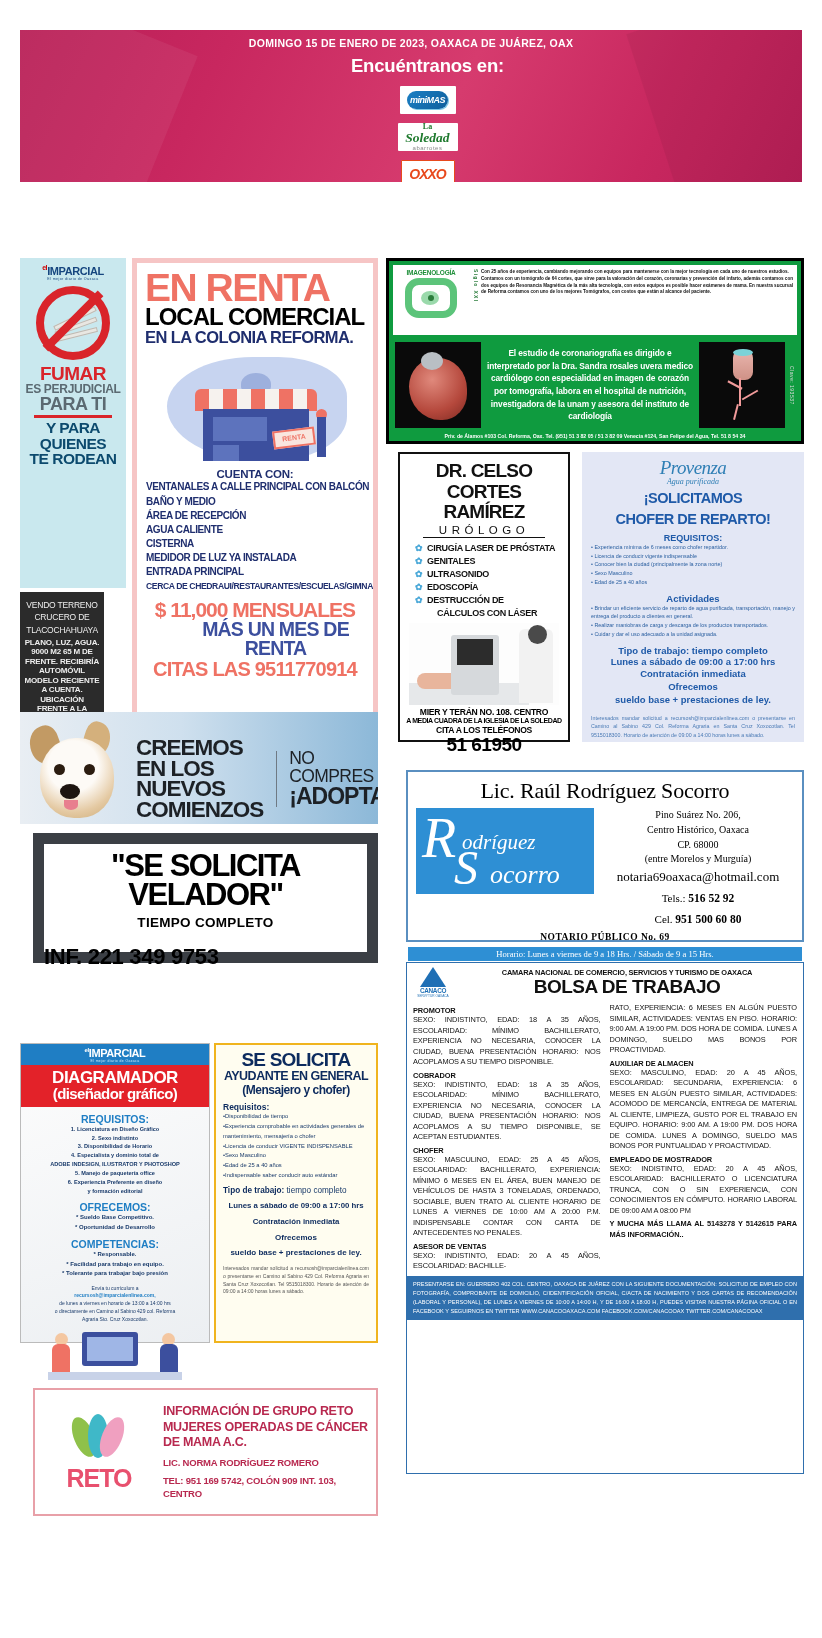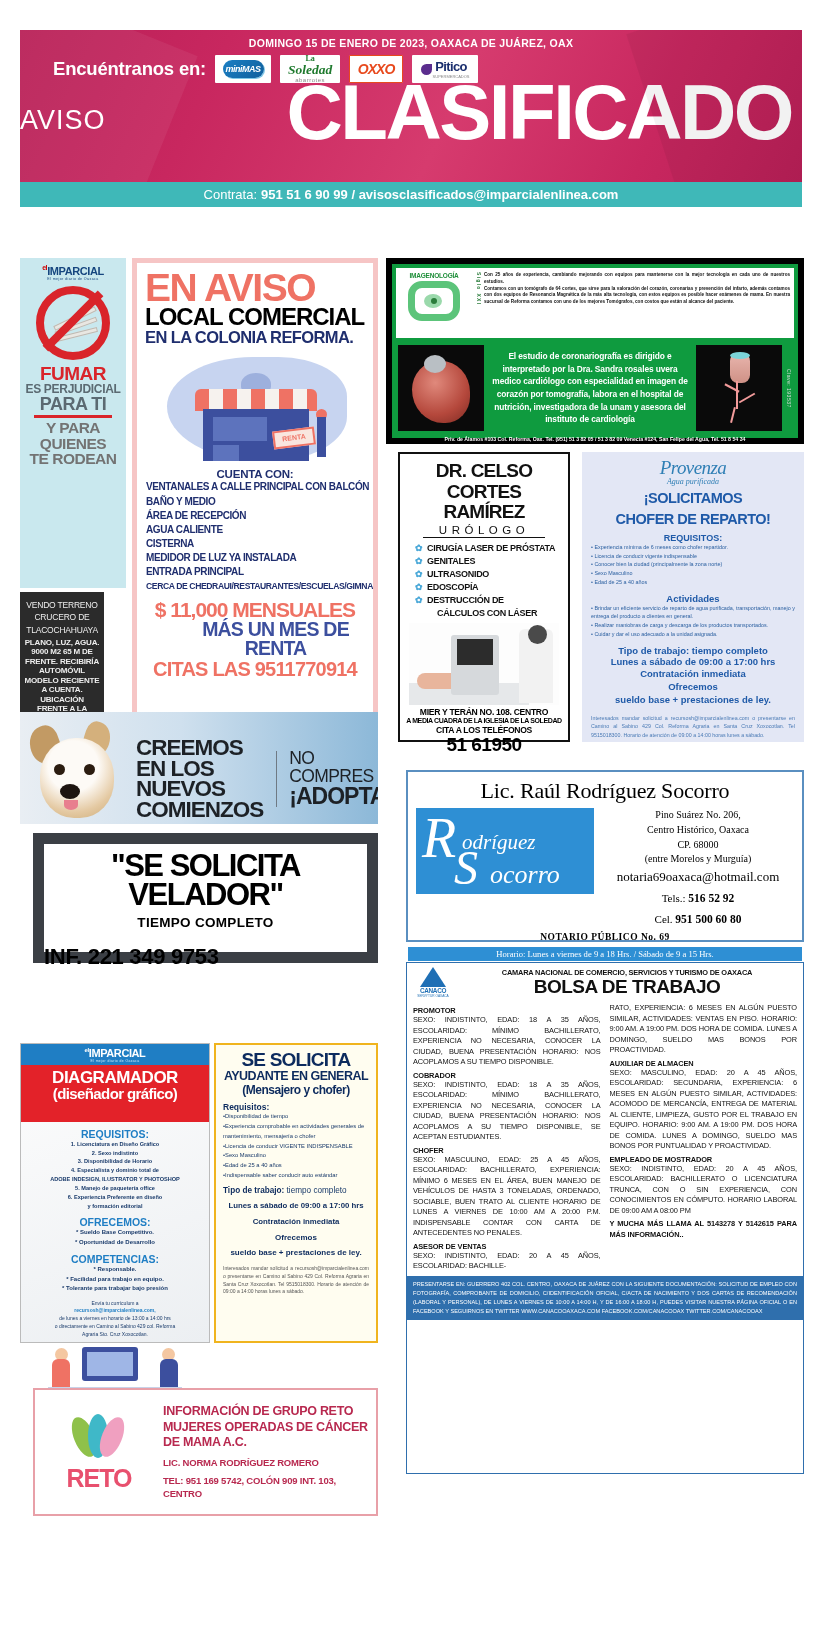--- a/index.html
+++ b/index.html
@@ -14,21 +14,21 @@
 
   
   .masthead { position:relative; width:782px; margin:30px 20px 0 20px; background:#c8275f; height:152px;
      background: linear-gradient(115deg,#b81f57 0%, #c8275f 25%, #d63b6e 55%, #c8275f 80%, #b81f57 100%); overflow:hidden; }
   .masthead:before { content:""; position:absolute; left:-60px; top:-20px; width:200px; height:240px;
      background:rgba(255,255,255,0.06); transform:rotate(22deg); }
   .masthead:after { content:""; position:absolute; right:-40px; top:-30px; width:180px; height:260px;
      background:rgba(0,0,0,0.05); transform:rotate(-18deg); }
   .mh-date { position:relative; text-align:center; color:#fff; font-size:10.5px; font-weight:bold;
      letter-spacing:.3px; padding-top:7px; }
-  .mh-find { position:relative; display:flex; align-items:center; gap:9px; padding:6px 0 0 33px; }
+  .mh-find { position:relative; display:flex; align-items:center; gap:9px; padding:6px 0 0 33px;flex-direction:column; }
   .mh-find-label { color:#fff; font-size:18.5px; font-weight:bold; letter-spacing:-.2px; }
   .logo-box { background:#fff; height:28px; display:flex; align-items:center; justify-content:center;
      padding:1px 3px; border-radius:1px; }
   .logo-minimas { width:56px; }
   .logo-minimas .mm { background:linear-gradient(135deg,#1b7fc4,#0f5f9c); color:#fff; font-size:9px;
      font-weight:bold; font-style:italic; padding:4px 3px; border-radius:11px; text-align:center;
      letter-spacing:-.5px; box-shadow:1px 1px 0 #7fc8e8; }
   .logo-soledad { width:60px; text-align:center; line-height:1; }
   .logo-soledad .s1 { font-family:"Liberation Serif",serif; font-size:8px; color:#1f7a2e; font-weight:bold; }
   .logo-soledad .s2 { font-family:"Liberation Serif",serif; font-size:13.5px; color:#1f7a2e; font-weight:bold; font-style:italic; }
@@ -58,21 +58,21 @@
   #smoking .imp-sub { text-align:center; font-size:3.6px; color:#15457f; letter-spacing:.4px; }
   .nosmoke { width:74px; height:74px; margin:5px auto 2px auto; position:relative; }
   .nosmoke .ring { position:absolute; inset:0; border:8px solid #d9242a; border-radius:50%; }
   .nosmoke .bar { position:absolute; left:-2px; top:31px; width:78px; height:8px; background:#d9242a;
      transform:rotate(-45deg); }
   .nosmoke .cig { position:absolute; background:#e9e7e2; border:1px solid #bdb9b2; height:5px; }
   #smoking .l1 { text-align:center; font-size:19px; font-weight:bold; color:#d9242a; letter-spacing:-.5px; line-height:1; margin-top:4px;}
   #smoking .l2 { text-align:center; font-size:12px; font-weight:bold; color:#5b6a72; letter-spacing:-.3px; line-height:1.05;}
   #smoking .l3 { text-align:center; font-size:18px; font-weight:bold; color:#5b6a72; letter-spacing:-.5px; line-height:1;}
   #smoking .rule { width:78px; height:2.5px; background:#d9242a; margin:2px auto; }
-  #smoking .l4 { text-align:center; font-size:15.5px; font-weight:bold; color:#737373; letter-spacing:-.5px; line-height:1.02;}
+  #smoking .l4 { text-align:center; font-size:15.5px; font-weight:bold; color:#0c4a6e; letter-spacing:-.5px; line-height:1.02;}
 
   
   #terreno { left:20px; top:562px; width:84px; height:148px; background:#2b2b2b; color:#eee;
      padding:7px 4px 4px 4px; }
   #terreno .tl { text-align:center; font-size:8.5px; letter-spacing:-.2px; line-height:1.45; }
   #terreno .tb { text-align:center; font-size:8px; font-weight:bold; line-height:1.18; letter-spacing:-.2px; margin-top:2px; }
   #terreno .tph { text-align:center; font-size:9px; letter-spacing:.2px; margin-top:3px; line-height:1.45; color:#d8d8d8; }
 
   
   #renta { left:132px; top:228px; width:246px; height:482px; background:#fff;
@@ -97,21 +97,21 @@
   .shop .tree { position:absolute; left:104px; top:24px; width:30px; height:22px; background:#9db0dd;
      border-radius:50% 50% 40% 40%; }
   #renta .cc { text-align:center; font-size:11.5px; font-weight:bold; color:#1f2e6e; letter-spacing:-.2px; margin-top:1px; }
   #renta ul { list-style:none; padding:0 0 0 9px; }
   #renta ul li { font-size:10px; font-weight:bold; color:#1f2e6e; letter-spacing:-.4px; line-height:1.42; white-space:nowrap; }
   #renta .price { text-align:center; font-size:21px; font-weight:bold; color:#ef7264; letter-spacing:-1px; margin-top:7px; line-height:1; }
   #renta .price2 { text-align:center; font-size:19.5px; font-weight:bold; color:#3c4f9e; letter-spacing:-.8px; line-height:1;padding-left:41px; }
   #renta .price3 { text-align:center; font-size:20px; font-weight:bold; color:#ef7264; letter-spacing:-.8px; line-height:1.05; }
 
   
-  #cardio { left:386px; top:228px; width:418px; height:186px; border:6px solid #000000; background:#0f9b3f; }
+  #cardio { left:386px; top:228px; width:418px; height:186px; border:3px solid #000000; background:#0f9b3f; }
   #cardio .topbox { background:#fff; margin:4px; height:70px; display:flex; padding:4px 4px; gap:3px; }
   .imagelogo { width:68px; flex:0 0 68px; text-align:center; }
   .imagelogo .ttl { font-size:6.5px; font-weight:bold; color:#1f8f3a; letter-spacing:-.2px; }
   .imagelogo .hex { width:52px; height:40px; margin:2px auto 0 auto; position:relative; }
   .imagelogo .hex .o { position:absolute; inset:0; border:7px solid #5cc47a; border-radius:14px; }
   .imagelogo .hex .i { position:absolute; left:16px; top:13px; width:18px; height:14px; background:#9ad9ab;
      border-radius:50%; }
   .imagelogo .hex .c { position:absolute; left:23px; top:17px; width:6px; height:6px; background:#2a7c3b; border-radius:50%; }
   .siglo { writing-mode:vertical-rl; font-size:5px; font-weight:bold; color:#2a7c3b; letter-spacing:1.3px;
      flex:0 0 10px; line-height:1.1; }
@@ -217,21 +217,21 @@
   #notario .hbar { background:#2e8fd4; color:#fff; font-family:"Liberation Serif",serif; font-size:8.6px;
      text-align:center; margin:5px -8px -6px -8px; padding:2px 0; }
 
   
   #diag { left:20px; top:1013px; width:190px; height:300px; border:1px solid #bbb;
      background:linear-gradient(160deg,#fdfdfd,#eceff2); }
   #diag .blue { background:#1f7ec4; text-align:center; padding:3px 0 2px 0; }
   #diag .blue .imp { font-size:11px; font-weight:bold; color:#fff; letter-spacing:-.4px; }
   #diag .blue .imp sup { font-size:6px; }
   #diag .blue .imps { font-size:3.4px; color:#cfe6f7; letter-spacing:.4px; }
-  #diag .red { background:#e32229; text-align:center; padding:4px 0 20px 0; }
+  #diag .red { background:#e32229; text-align:center; padding:4px 0 5px 0; }
   #diag .red .d1 { font-size:17px; font-weight:bold; color:#fff; letter-spacing:-.5px; line-height:1; }
   #diag .red .d2 { font-size:15px; font-weight:bold; color:#fff; letter-spacing:-.6px; line-height:1.05; }
   #diag .sh { text-align:center; font-size:10.5px; font-weight:bold; color:#1f7ec4; margin-top:6px; }
   #diag ol { list-style:none; padding:0; }
   #diag ol li { text-align:center; font-size:5.6px; font-weight:bold; color:#1a3b6b; line-height:1.58; }
   #diag .ofr li { font-size:6px; }
   #diag .env { text-align:center; font-size:5px; color:#1a3b6b; line-height:1.55; margin-top:6px; }
   #diag .env b { color:#1f7ec4; }
   .deskimg { width:170px; height:58px; margin:3px auto 0 auto; position:relative; }
   .deskimg .screen { position:absolute; left:52px; top:6px; width:56px; height:34px; background:#3c4f9e; border-radius:3px; }
@@ -320,24 +320,20 @@
           <div class="ptxt">Pitico</div>
           <div class="psub">SUPERMERCADOS</div>
         </div>
       </div>
     </div>
     <div class="mh-title">
       <div class="mh-aviso">AVISO</div>
       <div class="mh-clas">CLASIFICADO</div>
     </div>
   </div>
-  <div class="mh-contract">
-    <span class="c1">Contrata:</span>
-    <span class="c2">951 51 6 90 99 / avisosclasificados@imparcialenlinea.com</span>
-  </div>
 
   <div class="abs" id="smoking">
     <div class="imparcial"><sup>el</sup><span>IMPARCIAL</span></div>
     <div class="imp-sub">El mejor diario de Oaxaca</div>
     <div class="nosmoke">
       <div class="ring"></div>
       <div class="cig" style="left:16px;top:30px;width:46px;transform:rotate(-26deg);"></div>
       <div class="cig" style="left:18px;top:38px;width:44px;transform:rotate(-20deg);"></div>
       <div class="cig" style="left:20px;top:46px;width:42px;transform:rotate(-14deg);"></div>
       <div class="bar"></div>
@@ -354,21 +350,21 @@
   <div class="abs" id="terreno">
     <div class="tl">VENDO TERRENO</div>
     <div class="tl">CRUCERO DE</div>
     <div class="tl">TLACOCHAHUAYA</div>
     <div class="tb">PLANO, LUZ, AGUA. 9000 M2 65 M DE FRENTE. RECIBIRÍA AUTOMÓVIL MODELO RECIENTE A CUENTA. UBICACIÓN FRENTE A LA FÁBRICA DE MEZCAL BENEVA</div>
     <div class="tph">INF: 951 164 4191</div>
     <div class="tph">951 251 62 04</div>
   </div>
 
   <div class="abs" id="renta">
-    <div class="r1">EN AVISO</div>
+    <div class="r1">EN RENTA</div>
     <div class="r2">LOCAL COMERCIAL</div>
     <div class="r3">EN LA COLONIA REFORMA.</div>
     <div class="shop">
       <div class="blob"></div>
         <div class="tree"></div>
         <div class="awning"></div>
       <div class="body"></div>
         <div class="win"></div>
         <div class="door"></div>
       <div class="sign">

